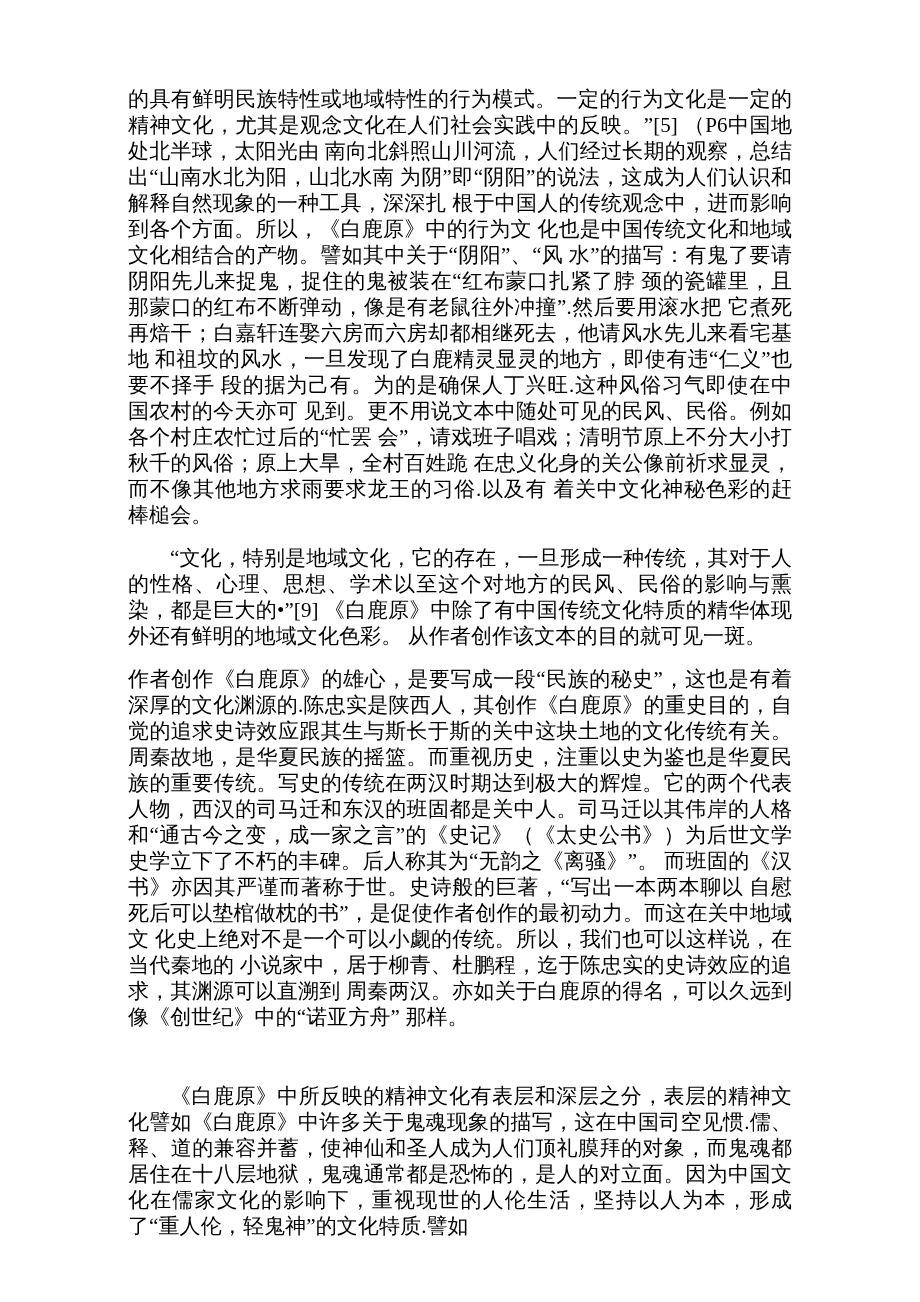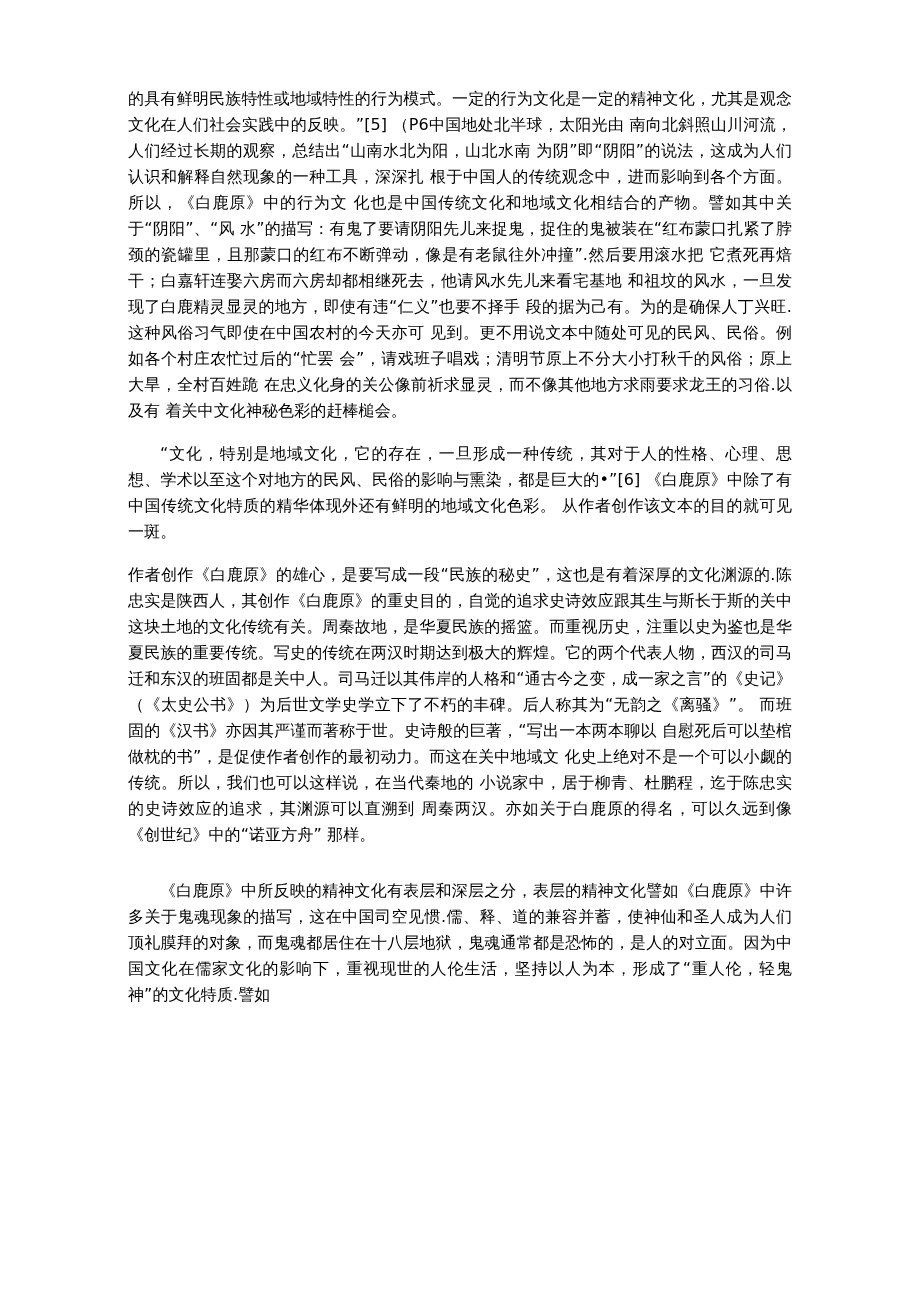--- a/index.html
+++ b/index.html
@@ -18,37 +18,38 @@
     width: 920px;
     height: 1302px;
     box-sizing: border-box;
     padding: 86px 128px 0 128px;
   }
   .doc-body {
     width: 664px;
   }
   p.para {
     margin: 0 0 17px 0;
-    font-size: 16px;
+    font-size: 21px;
     line-height: 26px;
     text-align: justify;
     text-justify: inter-ideograph;
     letter-spacing: 0.1px;
     word-break: break-all;
+    font-family: Liberation Serif, serif;
   }
   p.para.first-line-indent {
     text-indent: 2em;
   }
   p.gap-top {
-    margin-top: 30px;
+    margin-top: 53px;
   }
 </style>
 </head>
 <body>
 
 <div class="page">
   <div class="doc-body">
     <p class="para">的具有鲜明民族特性或地域特性的行为模式。一定的行为文化是一定的精神文化，尤其是观念文化在人们社会实践中的反映。”[5] （P6中国地处北半球，太阳光由 南向北斜照山川河流，人们经过长期的观察，总结出“山南水北为阳，山北水南 为阴”即“阴阳”的说法，这成为人们认识和解释自然现象的一种工具，深深扎 根于中国人的传统观念中，进而影响到各个方面。所以，《白鹿原》中的行为文 化也是中国传统文化和地域文化相结合的产物。譬如其中关于“阴阳”、“风 水”的描写：有鬼了要请阴阳先儿来捉鬼，捉住的鬼被装在“红布蒙口扎紧了脖 颈的瓷罐里，且那蒙口的红布不断弹动，像是有老鼠往外冲撞”.然后要用滚水把 它煮死再焙干；白嘉轩连娶六房而六房却都相继死去，他请风水先儿来看宅基地 和祖坟的风水，一旦发现了白鹿精灵显灵的地方，即使有违“仁义”也要不择手 段的据为己有。为的是确保人丁兴旺.这种风俗习气即使在中国农村的今天亦可 见到。更不用说文本中随处可见的民风、民俗。例如各个村庄农忙过后的“忙罢 会”，请戏班子唱戏；清明节原上不分大小打秋千的风俗；原上大旱，全村百姓跪 在忠义化身的关公像前祈求显灵，而不像其他地方求雨要求龙王的习俗.以及有 着关中文化神秘色彩的赶棒槌会。</p>
-    <p class="para first-line-indent">“文化，特别是地域文化，它的存在，一旦形成一种传统，其对于人的性格、心理、思想、学术以至这个对地方的民风、民俗的影响与熏染，都是巨大的•”[6] 《白鹿原》中除了有中国传统文化特质的精华体现外还有鲜明的地域文化色彩。 从作者创作该文本的目的就可见一斑。</p>
+    <p class="para first-line-indent">“文化，特别是地域文化，它的存在，一旦形成一种传统，其对于人的性格、心理、思想、学术以至这个对地方的民风、民俗的影响与熏染，都是巨大的•”[9] 《白鹿原》中除了有中国传统文化特质的精华体现外还有鲜明的地域文化色彩。 从作者创作该文本的目的就可见一斑。</p>
     <p class="para">作者创作《白鹿原》的雄心，是要写成一段“民族的秘史”，这也是有着深厚的文化渊源的.陈忠实是陕西人，其创作《白鹿原》的重史目的，自觉的追求史诗效应跟其生与斯长于斯的关中这块土地的文化传统有关。周秦故地，是华夏民族的摇篮。而重视历史，注重以史为鉴也是华夏民族的重要传统。写史的传统在两汉时期达到极大的辉煌。它的两个代表人物，西汉的司马迁和东汉的班固都是关中人。司马迁以其伟岸的人格和“通古今之变，成一家之言”的《史记》（《太史公书》）为后世文学史学立下了不朽的丰碑。后人称其为“无韵之《离骚》”。 而班固的《汉书》亦因其严谨而著称于世。史诗般的巨著，“写出一本两本聊以 自慰死后可以垫棺做枕的书”，是促使作者创作的最初动力。而这在关中地域文 化史上绝对不是一个可以小觑的传统。所以，我们也可以这样说，在当代秦地的 小说家中，居于柳青、杜鹏程，迄于陈忠实的史诗效应的追求，其渊源可以直溯到 周秦两汉。亦如关于白鹿原的得名，可以久远到像《创世纪》中的“诺亚方舟” 那样。</p>
     <p class="para first-line-indent gap-top">《白鹿原》中所反映的精神文化有表层和深层之分，表层的精神文化譬如《白鹿原》中许多关于鬼魂现象的描写，这在中国司空见惯.儒、释、道的兼容并蓄，使神仙和圣人成为人们顶礼膜拜的对象，而鬼魂都居住在十八层地狱，鬼魂通常都是恐怖的，是人的对立面。因为中国文化在儒家文化的影响下，重视现世的人伦生活，坚持以人为本，形成了“重人伦，轻鬼神”的文化特质.譬如</p>
   </div>
 </div>
 
 </body></html>

